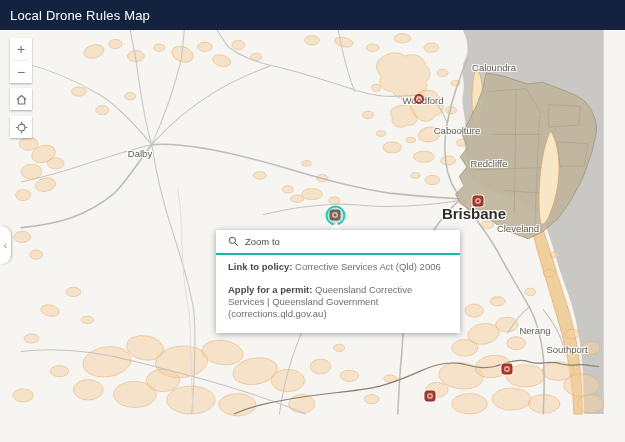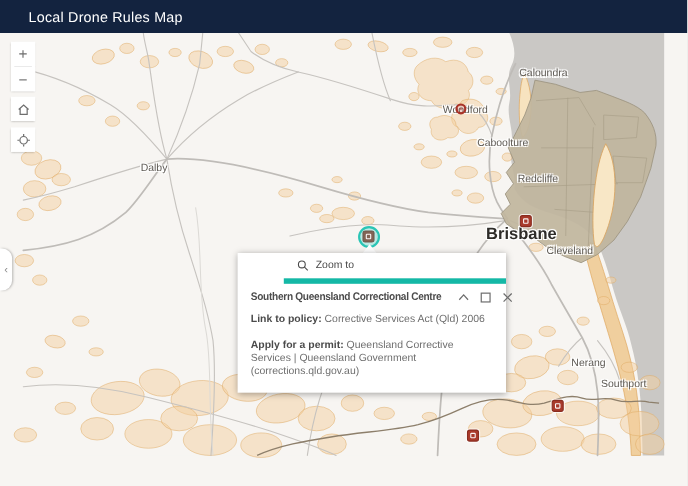--- a/index.html
+++ b/index.html
@@ -1,20 +1,20 @@
 <!DOCTYPE html>
 <html style="--header_bg: #13233f; --land: #f7f5f2; --sea: #cac8c5; --zone_fill: #f3cf9f; --zone_stroke: #dfa860; --restricted_fill: #c1b69e; --marker_red: #a93a2b; --selection_teal: #2ac5b5; --road: #c6c3bf;"><head>
 <meta charset="utf-8">
 <style>
   html,body{margin:0;padding:0;background:#e8e8e8;}
   .stage{position:relative;width:625px;height:442px;overflow:hidden;
          font-family:"Liberation Sans",sans-serif;background:var(--land,#f7f5f2);}
   
   .header{position:absolute;top:0;left:0;right:0;height:30px;background:var(--header_bg,#13233f);
-          color:#fff;z-index:10;display:flex;align-items:center;padding-left:26px;box-sizing:border-box;}
+          color:#fff;z-index:10;display:flex;align-items:center;padding-left:10px;box-sizing:border-box;}
   .header-title{font-size:13px;letter-spacing:.2px;}
   
   .map{position:absolute;top:30px;left:0;width:625px;height:412px;overflow:hidden;}
   .map svg.base{position:absolute;left:0;top:0;z-index:0;}
   .zones{fill:var(--zone_fill,#f3cf9f);fill-opacity:.5;stroke:var(--zone_stroke,#dfa860);stroke-opacity:.65;stroke-width:.7;}
   .roads{stroke:var(--road,#c6c3bf);stroke-width:1.1;fill:none;stroke-linecap:round;}
   .roads-major{stroke:#bfbcb8;stroke-width:1.7;fill:none;stroke-linecap:round;}
   .river{stroke:#dcdad6;stroke-width:1;fill:none;}
   .border-line{stroke:#8d7f6b;stroke-width:1.3;fill:none;}
   .overlay-lines{stroke:#a79d86;stroke-width:.6;fill:none;}
@@ -45,21 +45,21 @@
   .ctrl-divider{height:1px;background:#eaeaea;margin:0 3px;}
   .collapse-tab{position:absolute;left:0;top:196px;width:11px;height:38px;background:#fff;z-index:6;
       border-radius:0 9px 9px 0;box-shadow:1px 0 2px rgba(0,0,0,.25);
       display:flex;align-items:center;justify-content:center;color:#8a8a8a;font-size:10px;cursor:pointer;}
   
   .popup-beak{position:absolute;left:329px;top:192px;width:0;height:0;z-index:5;
       border-left:7px solid transparent;border-right:7px solid transparent;border-bottom:9px solid #fff;}
   .popup{position:absolute;left:216px;top:200px;width:244px;background:#fff;z-index:5;
       box-shadow:0 1px 6px rgba(0,0,0,.35);color:#6e6e6e;box-sizing:border-box;}
   .popup-zoomto{display:flex;align-items:center;gap:6px;height:23px;padding:0 12px;
-      border-bottom:5px solid #14b8a6;font-size:9.5px;color:#4a4a4a;cursor:pointer;margin-left:42px;}
+      border-bottom:2px solid #14b8a6;font-size:9.5px;color:#4a4a4a;cursor:pointer;}
   .popup-title-row{display:flex;align-items:center;padding:7px 10px 3px 12px;}
   .popup-title{flex:1;font-weight:bold;font-size:10px;color:#4c4c4c;white-space:nowrap;
       letter-spacing:-.3px;transform:scaleX(.92);transform-origin:left center;}
   .win-icons{display:flex;gap:9px;align-items:center;}
   .win-icons .wbtn{cursor:pointer;display:flex;align-items:center;}
   .popup-body{padding:6px 12px 12px;font-size:9.5px;line-height:1.28;}
   .field{margin:0 0 8px;}
   .field b{color:#4a4a4a;font-weight:bold;}
   .field .lk{text-decoration:underline;cursor:pointer;color:#6e6e6e;}
   .field.last{margin-top:11px;margin-bottom:0;}
@@ -275,40 +275,20 @@
 
     <div class="popup-beak"></div>
     <div class="popup">
       <div class="popup-zoomto">
         <svg class="icon-svg" width="11" height="11" viewBox="0 0 11 11">
           <circle cx="4.4" cy="4.4" r="3.1" fill="none" stroke="#4a4a4a" stroke-width="1"></circle>
           <line x1="6.8" y1="6.8" x2="9.8" y2="9.8" stroke="#4a4a4a" stroke-width="1"></line>
         </svg>
         <span>Zoom to</span>
       </div>
-      <div class="popup-title-row">
-        <span class="popup-title">Southern Queensland Correctional Centre</span>
-        <span class="win-icons">
-          <span class="wbtn">
-            <svg class="icon-svg" width="11" height="11" viewBox="0 0 11 11">
-              <polyline points="1.5,7.5 5.5,3 9.5,7.5" fill="none" stroke="#6e6e6e" stroke-width="1.1"></polyline>
-            </svg>
-          </span>
-          <span class="wbtn">
-            <svg class="icon-svg" width="11" height="11" viewBox="0 0 11 11">
-              <rect x="1.5" y="1.5" width="8" height="8" fill="none" stroke="#6e6e6e" stroke-width="1.1"></rect>
-            </svg>
-          </span>
-          <span class="wbtn">
-            <svg class="icon-svg" width="11" height="11" viewBox="0 0 11 11">
-              <path d="M1.8,1.8 L9.2,9.2 M9.2,1.8 L1.8,9.2" stroke="#6e6e6e" stroke-width="1.1"></path>
-            </svg>
-          </span>
-        </span>
-      </div>
       <div class="popup-body">
         <p class="field">
           <b>Link to policy:</b>
           <span>Corrective Services Act (Qld) 2006</span>
         </p>
         <p class="field last">
           <b>Apply for a permit:</b>
           <span>Queensland Corrective Services | Queensland Government (corrections.qld.gov.au)</span>
         </p>
       </div>

